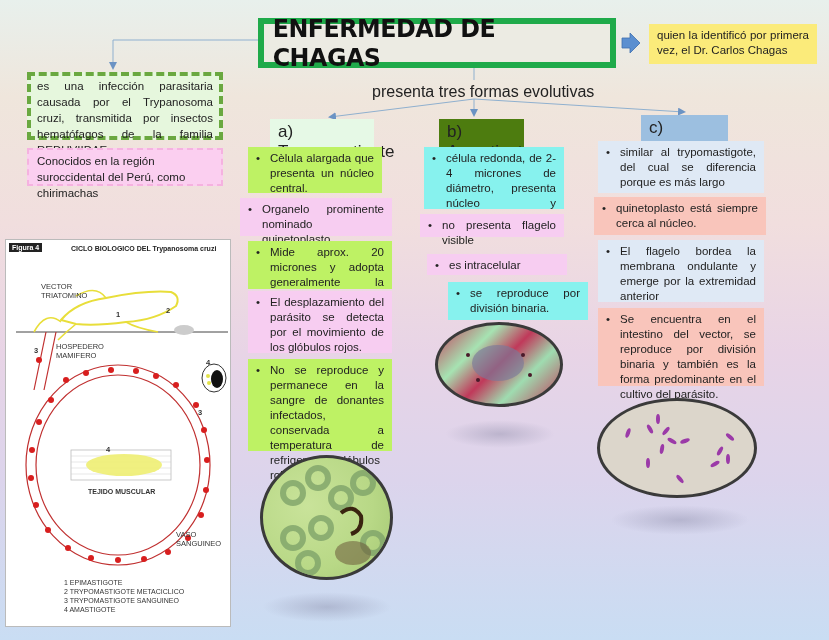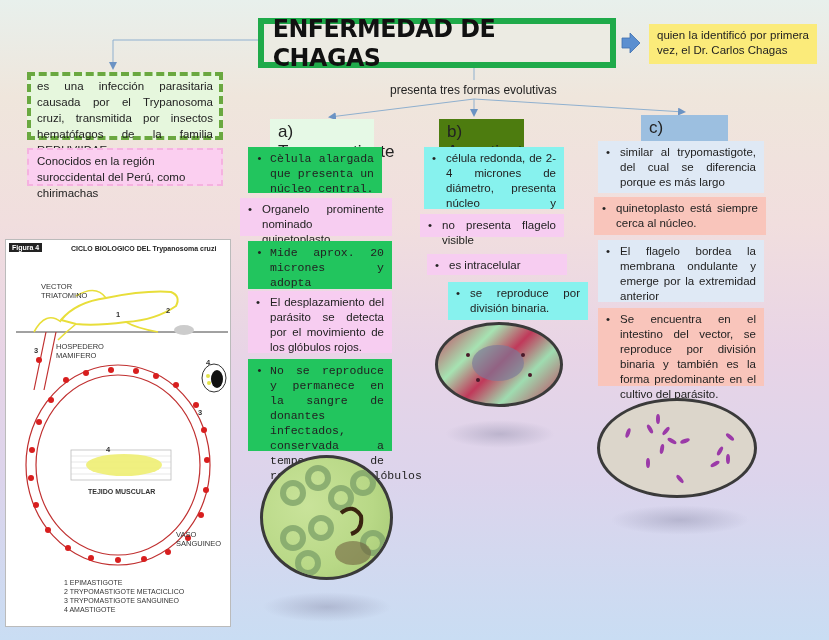--- a/index.html
+++ b/index.html
@@ -27,28 +27,28 @@
   .def-box {
     left: 27px; top: 72px; width: 196px; height: 68px;
     background: #e6f7dd; border: 4px dashed #6aa840; font-size: 11.5px;
     line-height: 16px; padding: 2px 6px; text-align: justify; color: #222;
   }
   .conoc-box {
     left: 27px; top: 148px; width: 196px; height: 38px;
     background: #fbcff0; border: 2px dashed #f5b2e0; font-size: 11.5px;
     line-height: 16px; padding: 3px 8px; color: #222;
   }
-  .presenta { left: 390px; top: 83px; font-size: 12px; color: #222; }
+  .presenta { left: 372px; top: 83px; font-size: 16px; color: #222; }
   .form-label { font-size: 17px; padding: 3px 8px; color: #222; }
   .lbl-a { left: 270px; top: 119px; background: #e6f9e6; width: 104px; }
   .lbl-b { left: 439px; top: 119px; background: #4d7c0f; width: 85px; }
   .lbl-c { left: 641px; top: 115px; background: #9cbfe0; width: 87px; }
   .card { font-size: 11.5px; line-height: 15px; color: #222; text-align: justify; padding: 4px 8px 4px 22px; position: absolute; }
   .card::before { content: "•"; position: absolute; left: 8px; top: 4px; }
-  .g { background: #22c55e; font-family: Liberation Mono, monospace; }
+  .g { background: #bef264; }
   .p { background: #f7cdf1; }
   .c { background: #87f2ee; }
   .lb { background: #dfe9f5; }
   .s { background: #f9c5bb; }
   .fig {
     left: 5px; top: 207px; width: 226px; height: 388px;
     background: #ffffff; border: 1px solid #bbb; margin-top: 32px;
   }
   .fig-tag { left: 3px; top: 3px; background: #222; color: #fff; font-size: 7px; font-weight: bold; padding: 1px 3px; }
   .fig-title { left: 65px; top: 5px; font-size: 7px; font-weight: bold; color: #222; }

